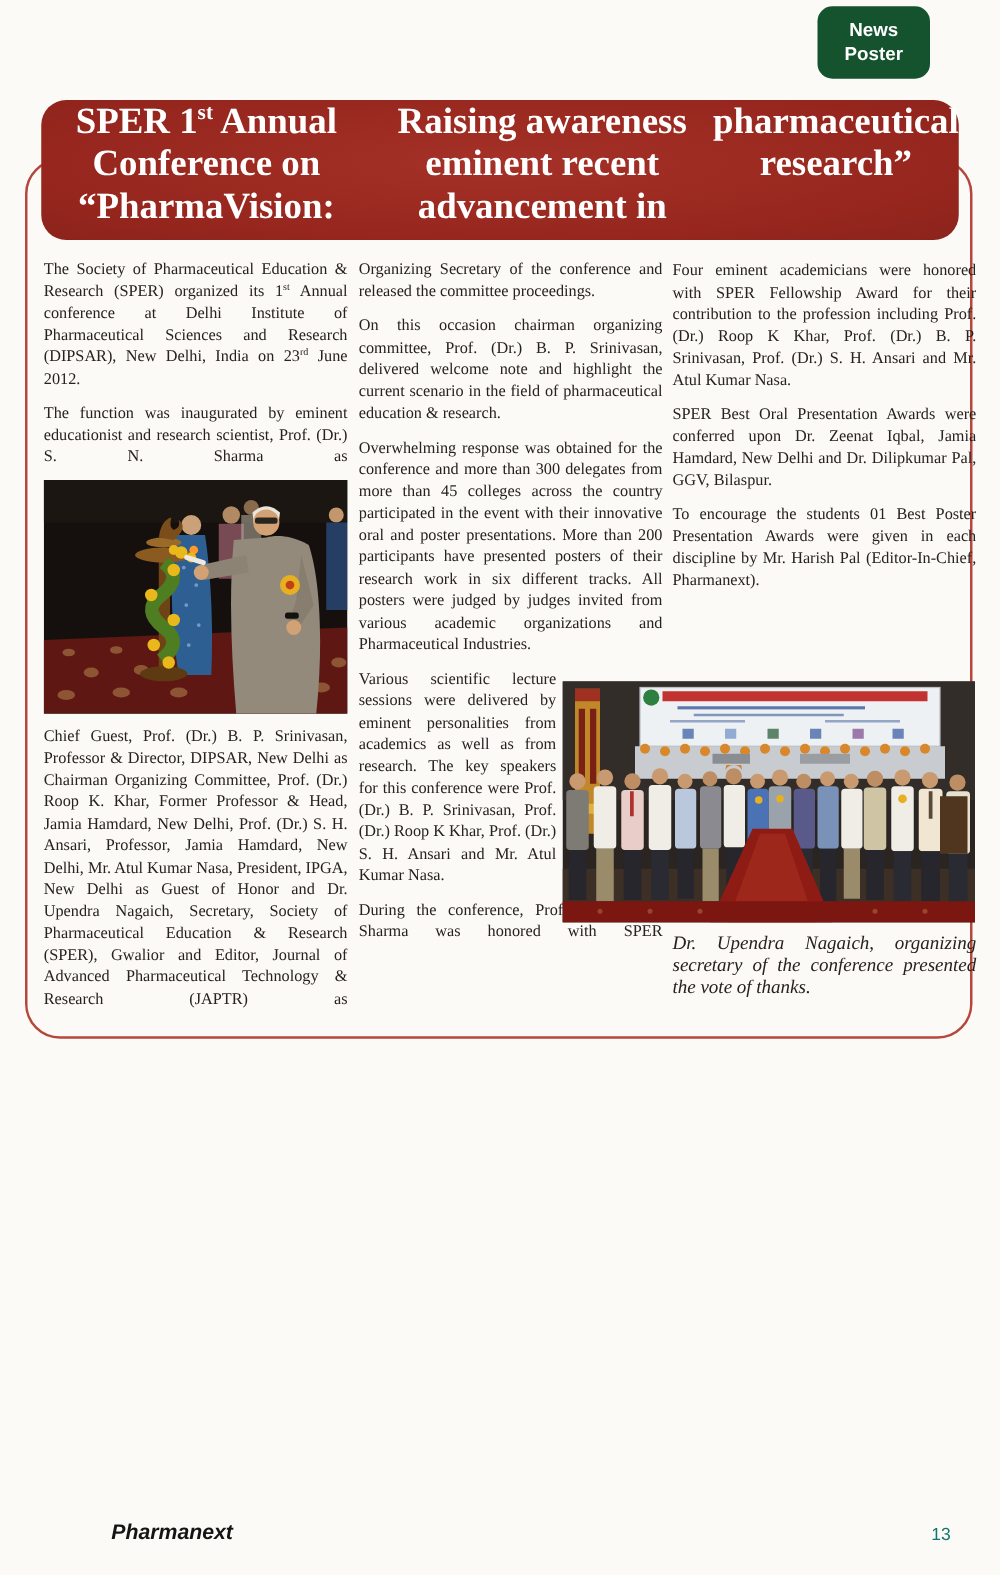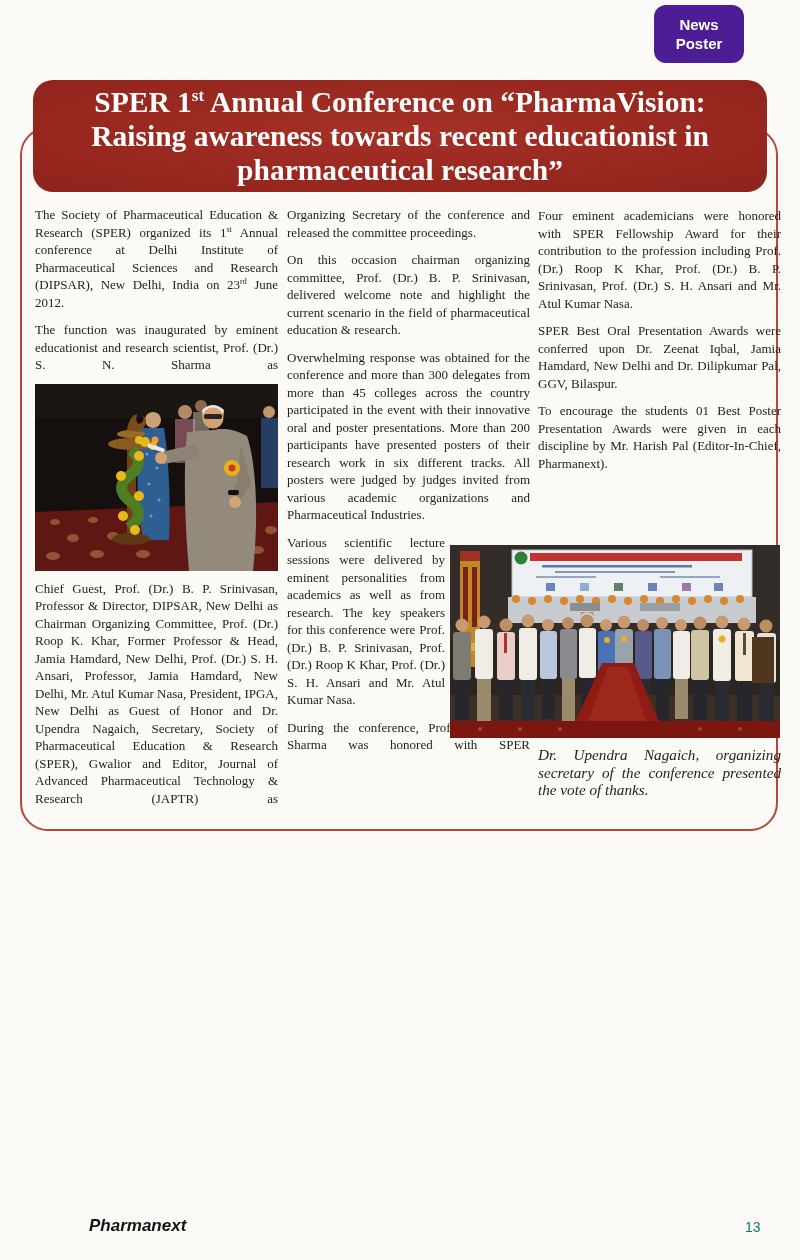--- a/index.html
+++ b/index.html
@@ -1,28 +1,28 @@
 <!DOCTYPE html>
 <html><head>
 <meta charset="utf-8">
 <style>
   html,body{margin:0;padding:0;width:800px;height:1260px;overflow:hidden;}
   body{background:#fbfaf6;position:relative;font-family:"Liberation Serif",serif;}
 
-  .badge{position:absolute;left:654px;top:5px;width:90px;height:58px;background:#4c1d95;
+  .badge{position:absolute;left:654px;top:5px;width:90px;height:58px;background:#14532d;
     border-radius:12px;color:#fff;font-family:"Liberation Sans",sans-serif;font-weight:bold;
     font-size:15px;line-height:19px;text-align:center;display:flex;flex-direction:column;justify-content:center;}
 
   .frame{position:absolute;left:20px;top:127px;width:754px;height:700px;
     border:2px solid #b5473d;border-radius:28px;background:transparent;}
 
   .banner{position:absolute;left:33px;top:80px;width:734px;height:112px;
     background:radial-gradient(ellipse at 50% 45%, #a53127 0%, #96261e 70%, #8c241c 100%);
     border-radius:20px;color:#fff;text-align:center;font-weight:bold;
-    display:flex;flex-direction:column;justify-content:center;
+    display:flex;flex-direction:row;justify-content:center;
     font-size:29.5px;line-height:34px;z-index:2;}
   .banner sup{font-size:17px;line-height:0;vertical-align:super;}
 
   .col{position:absolute;width:243px;font-size:13px;line-height:17.5px;color:#272220;text-align:justify;z-index:3;}
   .col p{margin:0 0 10px 0;}
   p.cont{text-align-last:justify;}
   .narrow{width:158px;}
   sup{font-size:62%;line-height:0;vertical-align:super;}
 
   #col1{left:35px;top:206px;}
@@ -46,21 +46,21 @@
 
   <div class="badge">
     <span>News</span>
     <span>Poster</span>
   </div>
 
   <div class="frame"></div>
 
   <div class="banner">
     <div class="t-line"><span>SPER 1</span><sup>st</sup><span> Annual Conference on “PharmaVision:</span></div>
-    <div class="t-line">Raising awareness towards recent educationist in</div>
+    <div class="t-line">Raising awareness eminent recent advancement in</div>
     <div class="t-line">pharmaceutical research”</div>
   </div>
 
   <div class="col" id="col1">
     <p class="cont"><span>The Society of Pharmaceutical Education &amp; Research (SPER) organized its 1</span><sup>st</sup><span> Annual conference at Delhi Institute of Pharmaceutical Sciences and Research (DIPSAR), New Delhi, India on 23</span><sup>rd</sup><span> June 2012.</span></p>
     <p class="cont">The function was inaugurated by eminent educationist and research scientist, Prof. (Dr.) S. N. Sharma as</p>
 
     <svg class="photo1" viewBox="0 0 243 187" preserveAspectRatio="none">
       <rect width="243" height="187" fill="#15100d"></rect>
       <rect width="243" height="34" fill="#1c1613"></rect>

